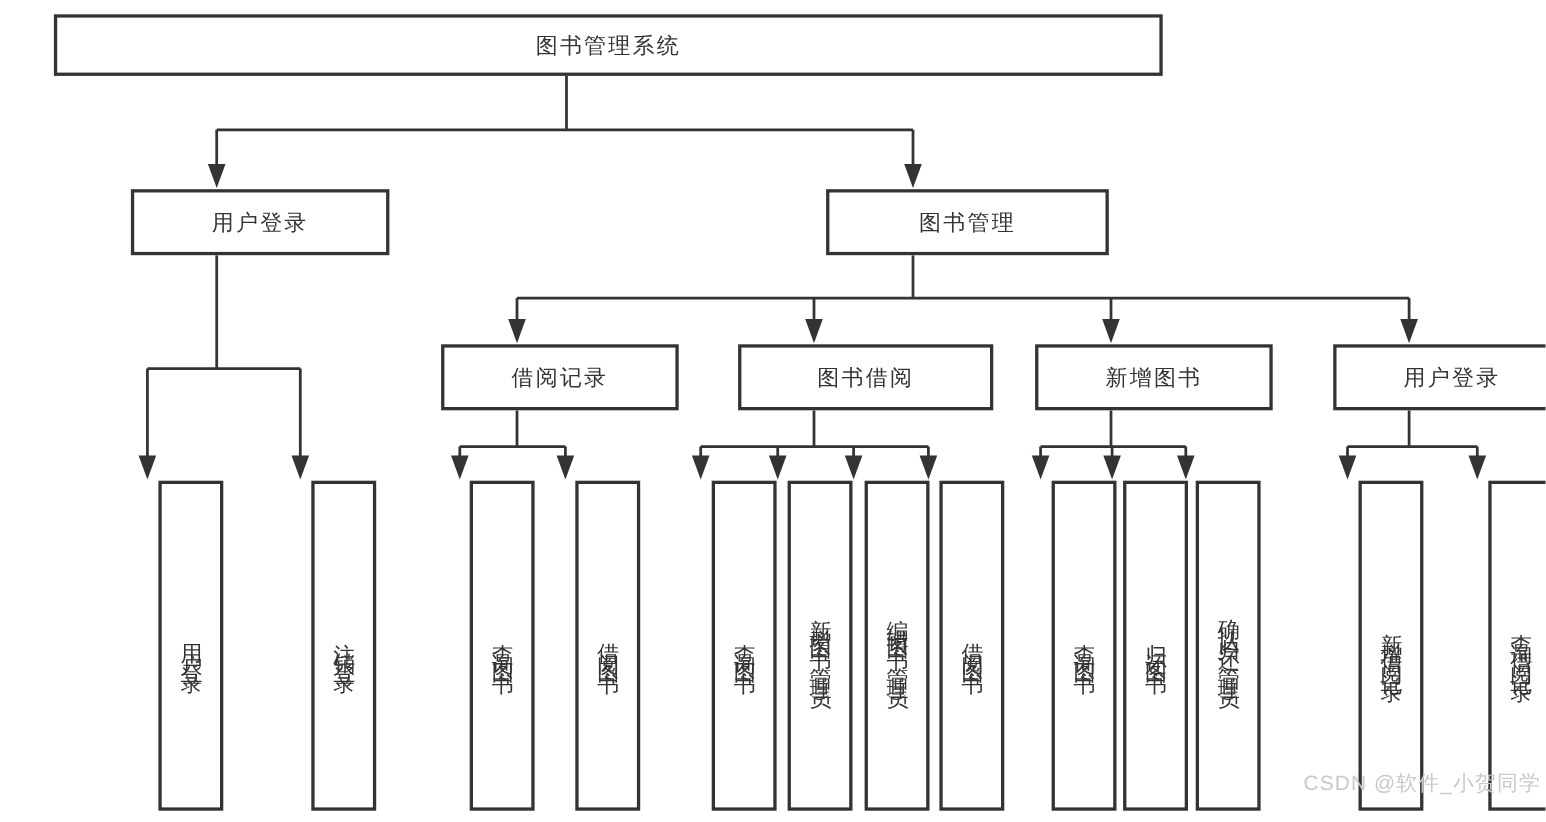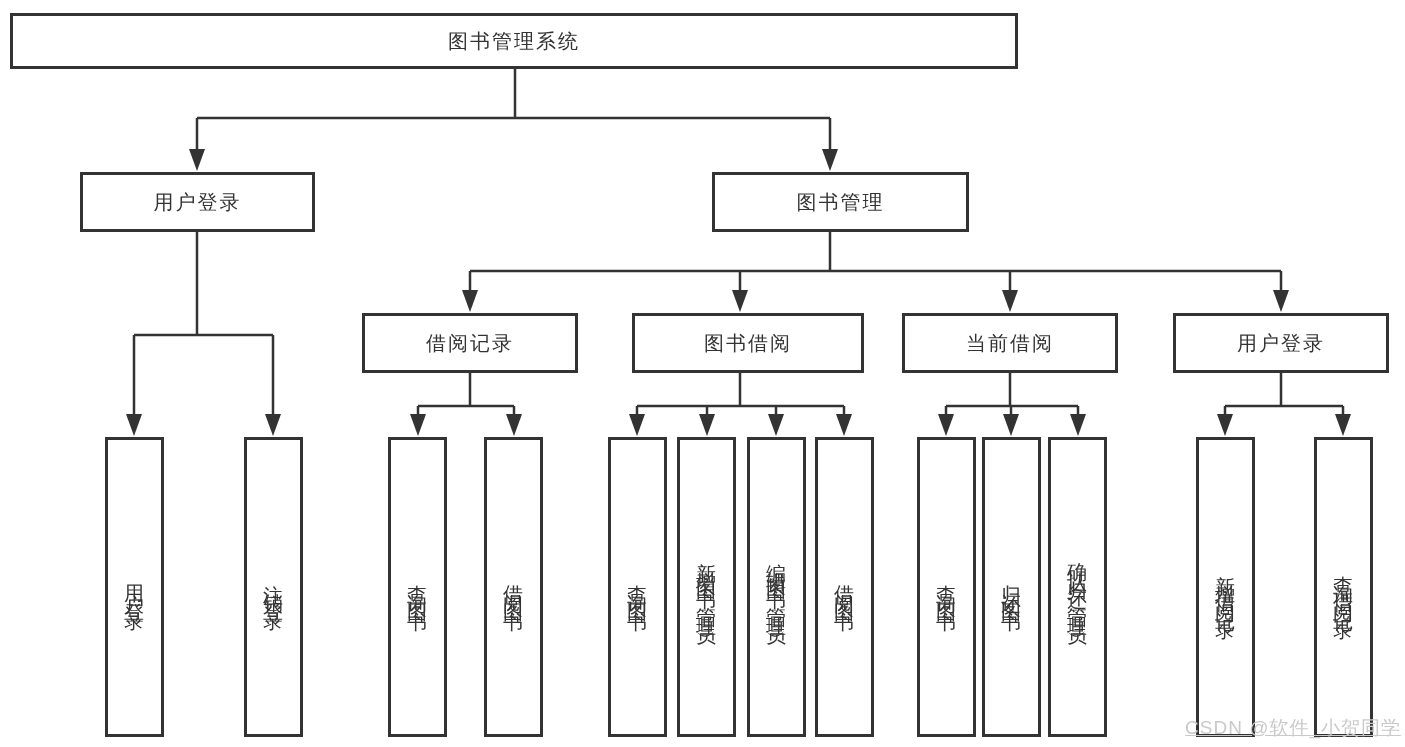--- a/index.html
+++ b/index.html
@@ -11,29 +11,29 @@
     font-family:"Liberation Sans","DejaVu Sans",sans-serif;
     overflow:hidden;position:relative;
   }
   .canvas{position:absolute;left:0;top:0;width:1405px;height:747px;}
   svg.connectors{position:absolute;left:0;top:0;width:1405px;height:747px;}
   svg.connectors path{stroke:var(--line);stroke-width:2.5;fill:none;}
   svg.connectors polygon{fill:var(--line);stroke:none;}
   .box{
     position:absolute;box-sizing:border-box;border:3px solid var(--line);
     background:#fff;display:flex;align-items:center;justify-content:center;
-    color:var(--text);font-size:20px;letter-spacing:2px;white-space:nowrap;
+    color:var(--text);font-size:20px;letter-spacing:2px;white-space:nowrap;margin-left:39px;
   }
   .leaf{
     writing-mode:vertical-rl;text-orientation:mixed;
     letter-spacing:9px;line-height:1;font-size:20px;white-space:normal;
   }
   .watermark{
-    position:absolute;right:4px;bottom:6px;color:var(--watermark);
-    font-size:19px;letter-spacing:1px;z-index:10;text-decoration:underline;
+    position:absolute;right:4px;bottom:22px;color:var(--watermark);
+    font-size:19px;letter-spacing:1px;z-index:10;
   }
 </style>
 </head>
 <body>
 
 <div class="canvas">
 
   <svg class="connectors" viewBox="0 0 1405 747" aria-hidden="true">
 
     <path d="M515,69 V118 M197,118 H830 M197,118 V154 M830,118 V154"></path>
@@ -70,21 +70,21 @@
     <polygon points="1335,414 1351,414 1343,436"></polygon>
   </svg>
 
   <div class="box" style="left:10px;top:13px;width:1008px;height:56px">图书管理系统</div>
 
   <div class="box" style="left:80px;top:172px;width:235px;height:60px">用户登录</div>
   <div class="box" style="left:712px;top:172px;width:257px;height:60px">图书管理</div>
 
   <div class="box" style="left:362px;top:313px;width:216px;height:60px">借阅记录</div>
   <div class="box" style="left:632px;top:313px;width:232px;height:60px">图书借阅</div>
-  <div class="box" style="left:902px;top:313px;width:216px;height:60px">当前借阅</div>
+  <div class="box" style="left:902px;top:313px;width:216px;height:60px">新增图书</div>
   <div class="box" style="left:1173px;top:313px;width:216px;height:60px">用户登录</div>
 
   <div class="box leaf" style="left:105px;top:437px;width:59px;height:300px">用户登录</div>
   <div class="box leaf" style="left:244px;top:437px;width:59px;height:300px">注销登录</div>
 
   <div class="box leaf" style="left:388px;top:437px;width:59px;height:300px">查询图书</div>
   <div class="box leaf" style="left:484px;top:437px;width:59px;height:300px">借阅图书</div>
 
   <div class="box leaf" style="left:608px;top:437px;width:59px;height:300px">查询图书</div>
   <div class="box leaf" style="left:677px;top:437px;width:59px;height:300px">新增图书（管理员）</div>

